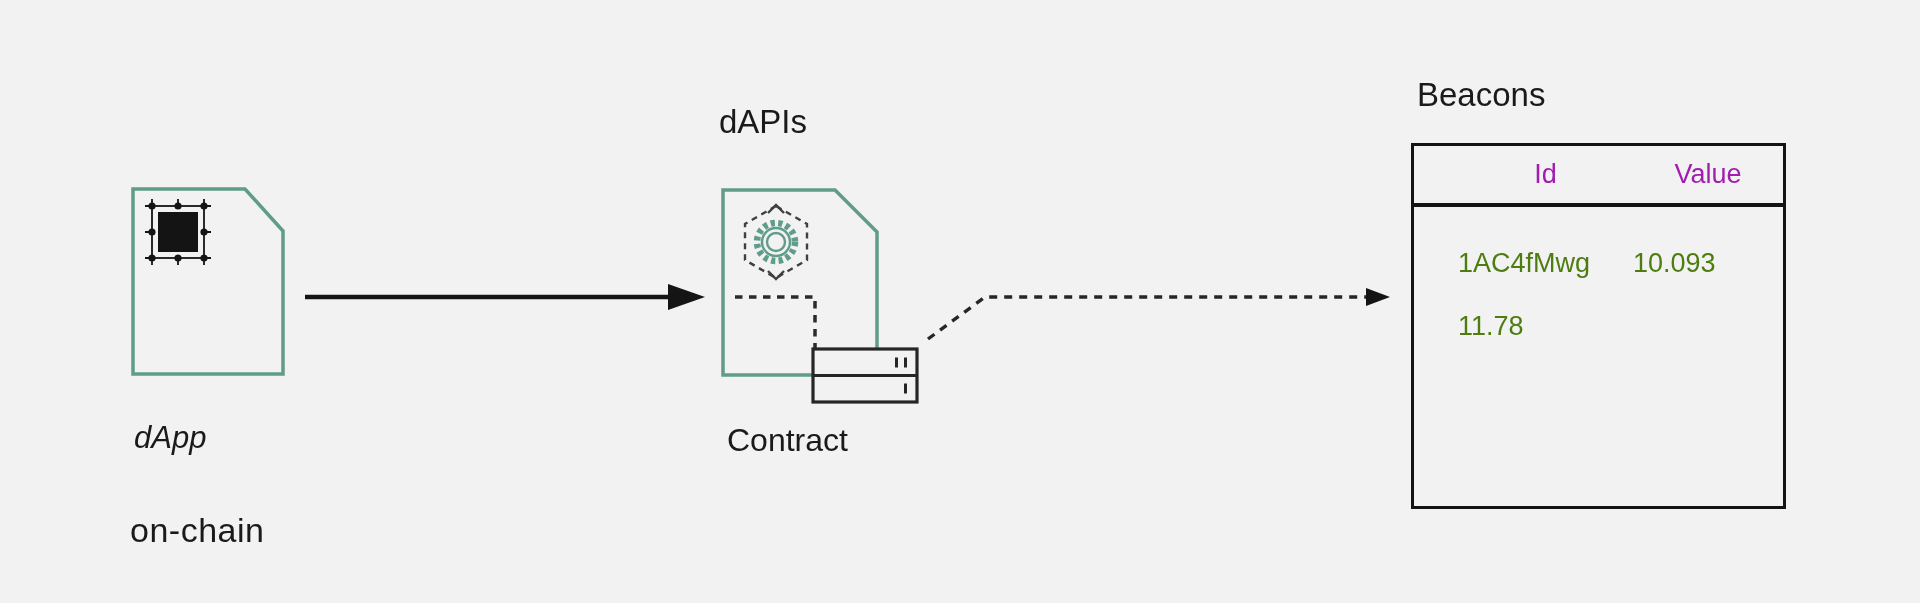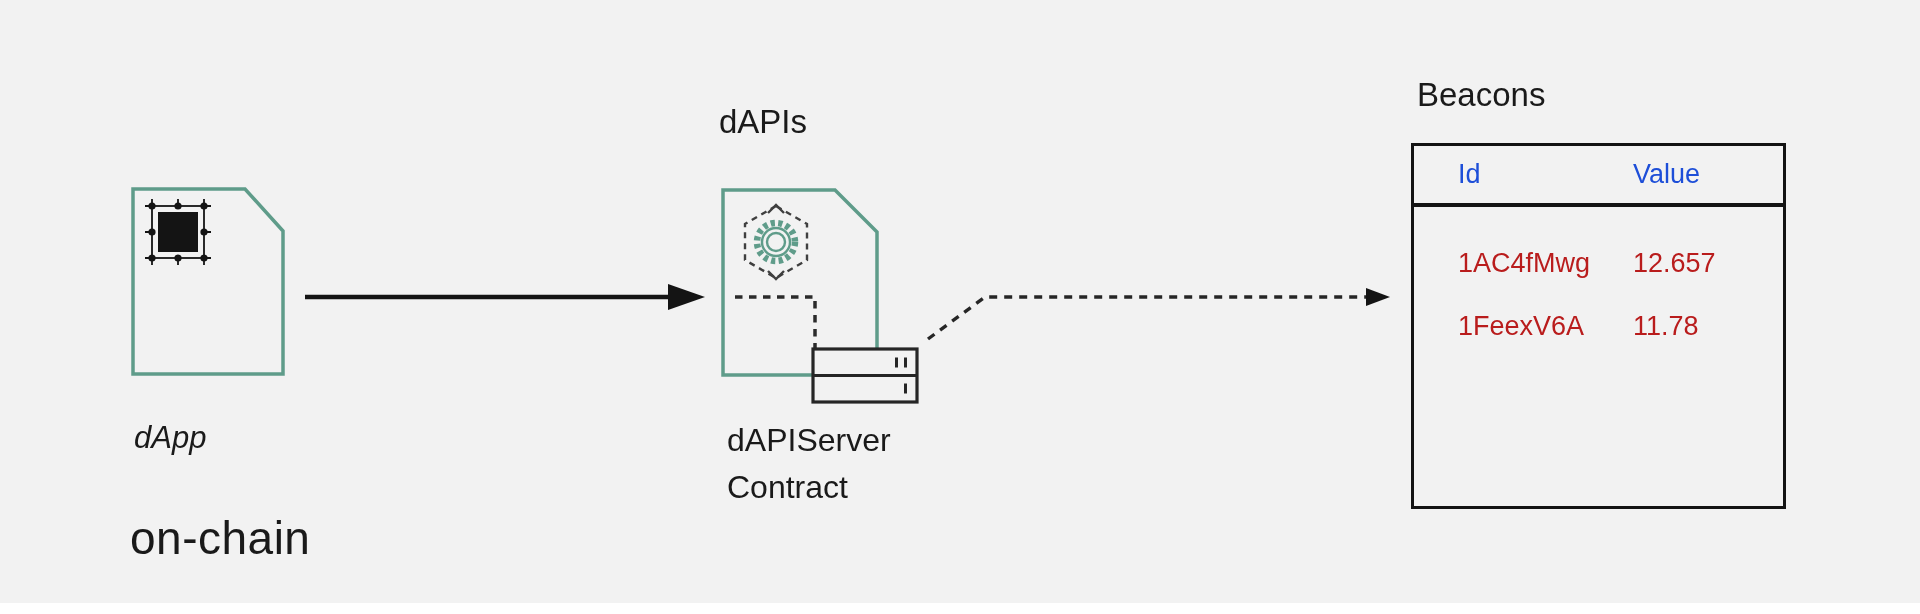--- a/index.html
+++ b/index.html
@@ -19,51 +19,52 @@
     width: 1920px; height: 614px;
   }
 
   .label {
     position: absolute;
     color: #1a1a1a;
     white-space: nowrap;
   }
   .lbl-dapis    { left: 719px;  top: 103px; font-size: 33px; }
   .lbl-dapp     { left: 134px;  top: 420px; font-size: 31px; font-style: italic; }
-  .lbl-onchain  { left: 130px;  top: 511px; font-size: 46px; letter-spacing: 0.5px; }
+  .lbl-onchain  { left: 130px;  top: 511px; font-size: 34px; letter-spacing: 0.5px; }
   .lbl-server   { left: 727px;  top: 417px; font-size: 32px; line-height: 47px; }
   .lbl-beacons  { left: 1417px; top: 76px;  font-size: 33px; }
 
   .beacons-table {
     position: absolute;
     left: 1411px; top: 143px;
     width: 375px; height: 366px;
     border: 3px solid #141414;
     box-sizing: border-box;
     background: transparent;
   }
   .beacons-header {
     height: 57px;
     border-bottom: 4px solid #141414;
     display: grid;
     grid-template-columns: 175px 1fr;
     align-items: center;
     padding-left: 44px;
     font-size: 27px;
-    color: #1d4ed8;
+    color: #a21caf;
+    text-align: center;
   }
   .beacons-rows { padding-top: 25px; }
   .beacons-row {
     height: 63px;
     display: grid;
     grid-template-columns: 175px 1fr;
     align-items: center;
     padding-left: 44px;
     font-size: 27px;
-    color: #b91c1c;
+    color: #4d7c0f;
   }
 </style>
 </head>
 <body>
 
 <div class="canvas">
 
   <svg class="diagram-svg" viewBox="0 0 1920 614">
 
     <g>
@@ -119,35 +120,33 @@
     <g>
       <path d="M928 339 L985 297 H1366" fill="none" stroke="#262626" stroke-width="3.4" stroke-dasharray="8 7"></path>
       <polygon points="1366,288 1390,297 1366,306" fill="#141414"></polygon>
     </g>
   </svg>
 
   <div class="label lbl-dapis">dAPIs</div>
   <div class="label lbl-dapp">dApp</div>
   <div class="label lbl-onchain">on-chain</div>
   <div class="label lbl-server">
-    <div>dAPIServer</div>
     <div>Contract</div>
   </div>
   <div class="label lbl-beacons">Beacons</div>
 
   <div class="beacons-table">
     <div class="beacons-header">
       <span>Id</span>
       <span>Value</span>
     </div>
     <div class="beacons-rows">
       <div class="beacons-row">
         <span>1AC4fMwg</span>
-        <span>12.657</span>
+        <span>10.093</span>
       </div>
       <div class="beacons-row">
-        <span>1FeexV6A</span>
         <span>11.78</span>
       </div>
     </div>
   </div>
 
 </div>
 
 </body></html>

